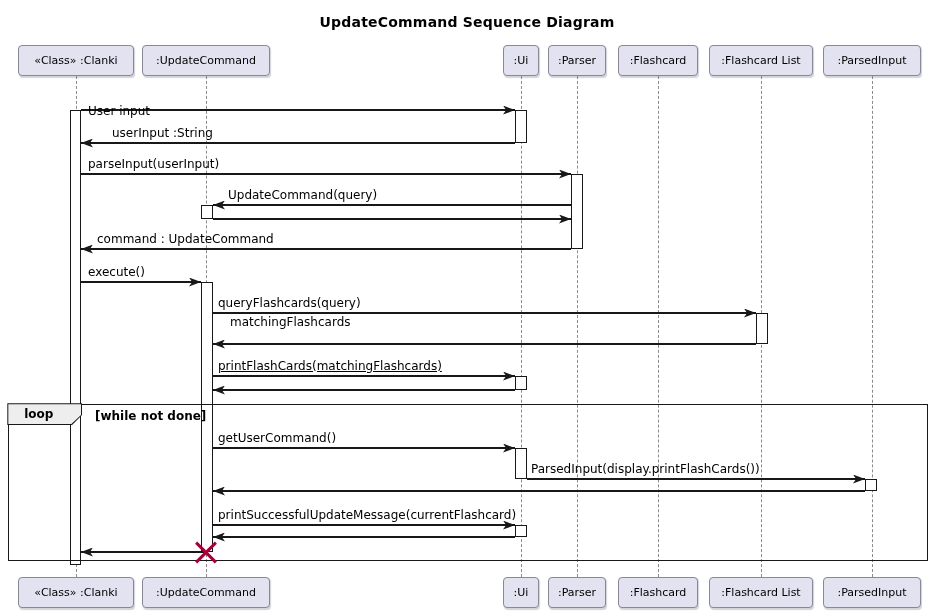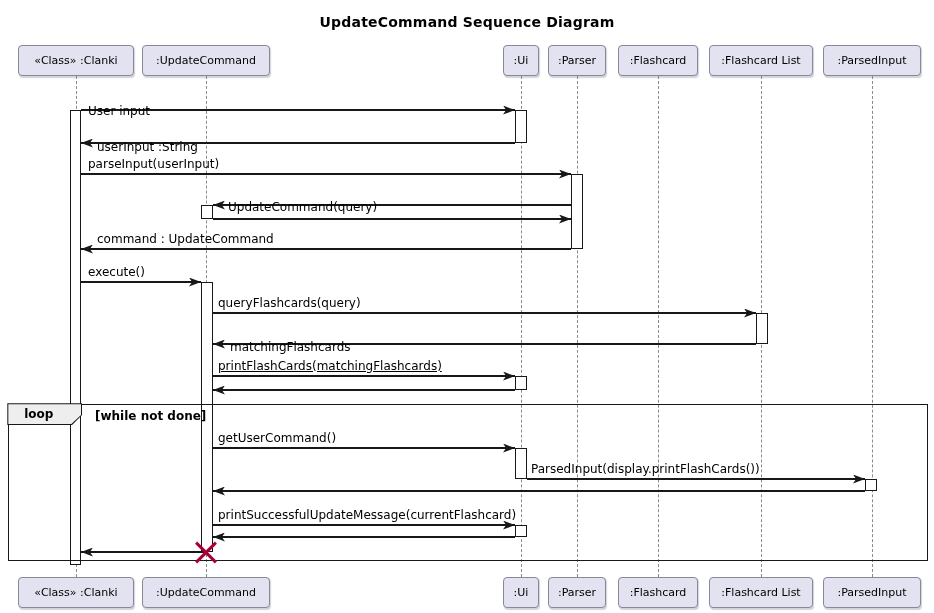--- a/index.html
+++ b/index.html
@@ -76,31 +76,31 @@
       <div class="activation" style="left: 515px; top: 525px; width: 12px; height: 12px;"></div>
       <div class="msg" style="left: 81px; top: 105.5px; width: 434px; height: 9px;">
         <div class="msg-line"></div>
         <div class="arrowhead" style="right: 0px;"></div>
       </div>
       <div class="msg-label" style="left: 88px; top: 104px;">User input</div>
       <div class="msg" style="left: 81px; top: 138.5px; width: 434px; height: 9px;">
         <div class="msg-line"></div>
         <div class="arrowhead left" style="left: 0px;"></div>
       </div>
-      <div class="msg-label" style="left: 97px; top: 126px; margin-top: 14px;">userInput :String</div>
+      <div class="msg-label" style="left: 112px; top: 126px;">userInput :String</div>
       <div class="msg" style="left: 81px; top: 169.5px; width: 490px; height: 9px;">
         <div class="msg-line"></div>
         <div class="arrowhead" style="right: 0px;"></div>
       </div>
       <div class="msg-label" style="left: 88px; top: 157px;">parseInput(userInput)</div>
       <div class="msg" style="left: 213px; top: 200.5px; width: 358px; height: 9px;">
         <div class="msg-line"></div>
         <div class="arrowhead left" style="left: 0px;"></div>
       </div>
-      <div class="msg-label" style="left: 228px; top: 200px;">UpdateCommand(query)</div>
+      <div class="msg-label" style="left: 228px; top: 188px;">UpdateCommand(query)</div>
       <div class="msg" style="left: 213px; top: 214.5px; width: 358px; height: 9px;">
         <div class="msg-line"></div>
         <div class="arrowhead" style="right: 0px;"></div>
       </div>
       <div class="msg" style="left: 81px; top: 244.5px; width: 490px; height: 9px;">
         <div class="msg-line"></div>
         <div class="arrowhead left" style="left: 0px;"></div>
       </div>
       <div class="msg-label" style="left: 97px; top: 232px;">command : UpdateCommand</div>
       <div class="msg" style="left: 81px; top: 277.5px; width: 120px; height: 9px;">
@@ -110,21 +110,21 @@
       <div class="msg-label" style="left: 88px; top: 265px;">execute()</div>
       <div class="msg" style="left: 213px; top: 308.5px; width: 543px; height: 9px;">
         <div class="msg-line"></div>
         <div class="arrowhead" style="right: 0px;"></div>
       </div>
       <div class="msg-label" style="left: 218px; top: 296px;">queryFlashcards(query)</div>
       <div class="msg" style="left: 213px; top: 339.5px; width: 543px; height: 9px;">
         <div class="msg-line"></div>
         <div class="arrowhead left" style="left: 0px;"></div>
       </div>
-      <div class="msg-label" style="left: 230px; top: 340px; text-align: center;">matchingFlashcards</div>
+      <div class="msg-label" style="left: 230px; top: 315px; text-align: center;">matchingFlashcards</div>
       <div class="msg" style="left: 213px; top: 371.5px; width: 302px; height: 9px;">
         <div class="msg-line"></div>
         <div class="arrowhead" style="right: 0px;"></div>
       </div>
       <div class="msg-label" style="left: 218px; top: 359px; text-decoration: underline;">printFlashCards(matchingFlashcards)</div>
       <div class="msg" style="left: 213px; top: 385.5px; width: 302px; height: 9px;">
         <div class="msg-line"></div>
         <div class="arrowhead left" style="left: 0px;"></div>
       </div>
       <div class="msg" style="left: 213px; top: 443.5px; width: 302px; height: 9px;">

